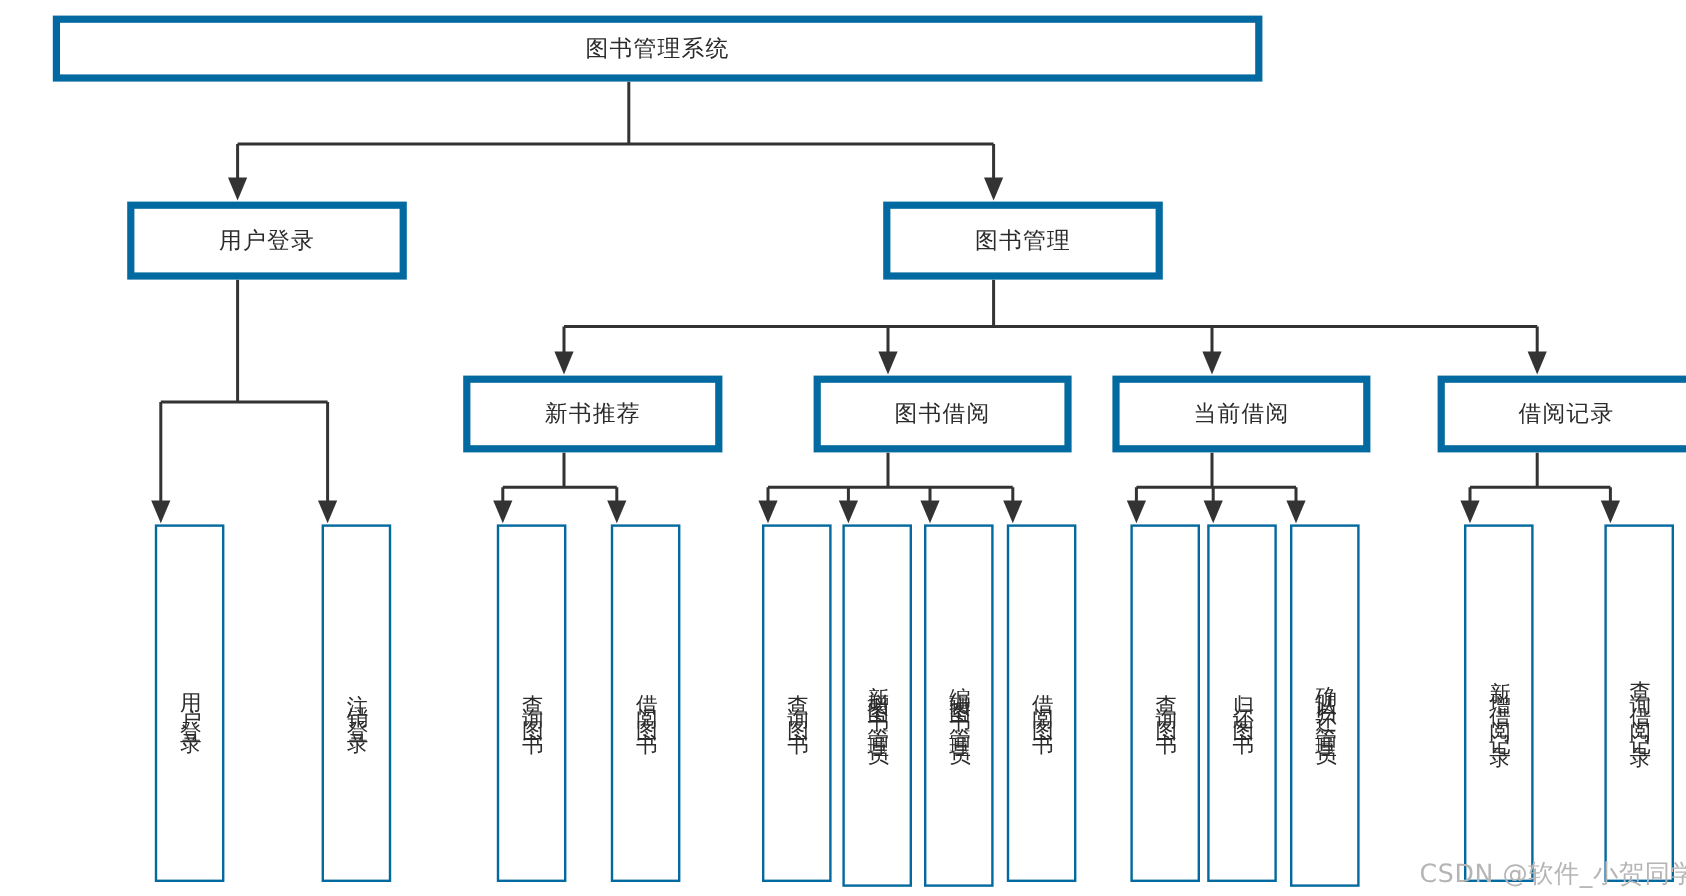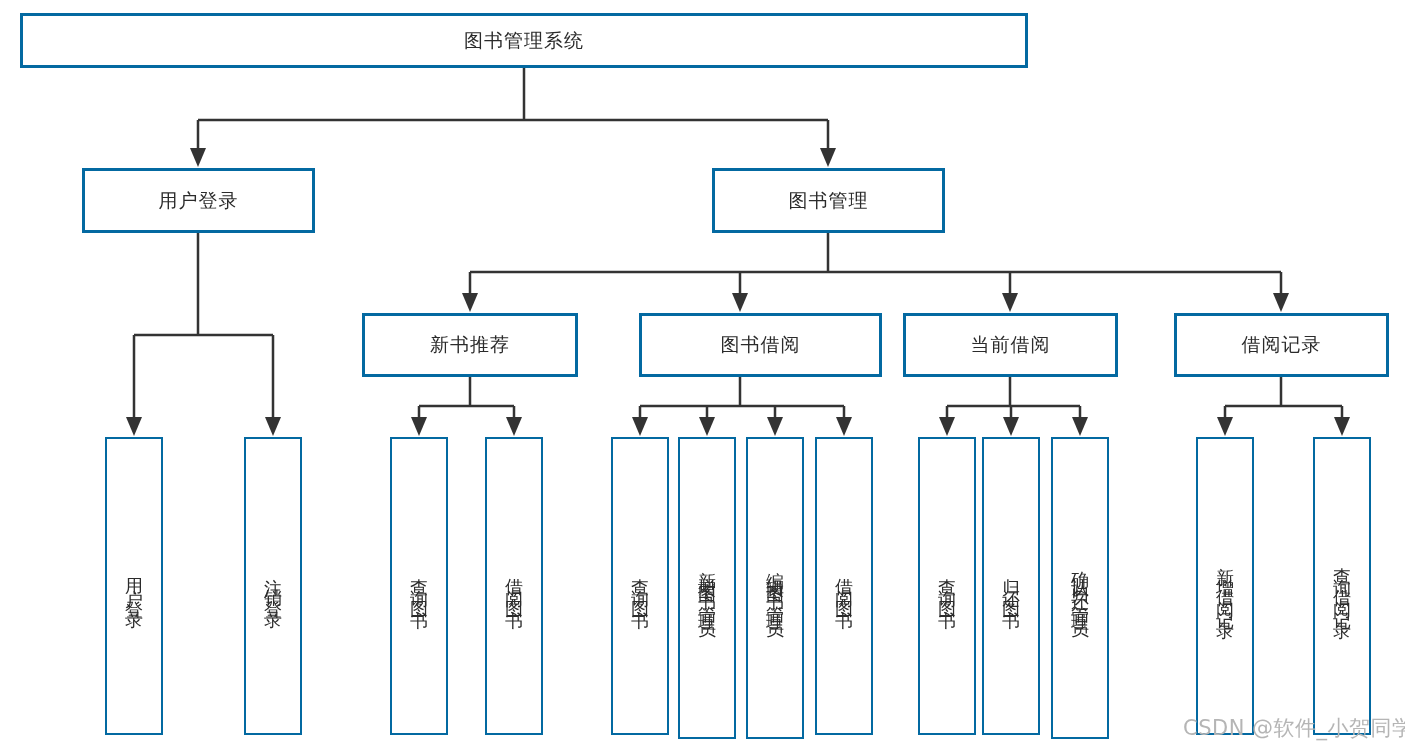--- a/index.html
+++ b/index.html
@@ -20,26 +20,27 @@
     left: 0;
     top: 0;
     width: 1405px;
     height: 747px;
     z-index: 1;
   }
   .box {
     position: absolute;
     box-sizing: border-box;
     background: #ffffff;
-    border: 3px solid #0369a1;
+    border: 6px solid #0369a1;
     color: #2b2b2b;
     display: flex;
     align-items: center;
     justify-content: center;
     z-index: 2;
+    margin-left: 24px;
   }
   .hbox {
     font-size: 19px;
     letter-spacing: 1px;
     text-align: center;
   }
   .vbox {
     border-width: 2.5px;
     writing-mode: vertical-rl;
     text-orientation: mixed;
@@ -116,21 +117,21 @@
       <polygon points="1334,417 1350,417 1342,436"></polygon>
     </g>
   </svg>
 
   <div class="box hbox" style="left:20px;top:13px;width:1008px;height:55px">图书管理系统</div>
 
   <div class="box hbox" style="left:82px;top:168px;width:233px;height:65px">用户登录</div>
   <div class="box hbox" style="left:362px;top:313px;width:216px;height:64px">新书推荐</div>
 
   <div class="box hbox" style="left:712px;top:168px;width:233px;height:65px">图书管理</div>
-  <div class="box hbox" style="left:639px;top:313px;width:243px;height:64px">图书借阅</div>
+  <div class="box hbox" style="left:654px;top:313px;width:215px;height:64px">图书借阅</div>
   <div class="box hbox" style="left:903px;top:313px;width:215px;height:64px">当前借阅</div>
   <div class="box hbox" style="left:1174px;top:313px;width:215px;height:64px">借阅记录</div>
 
   <div class="box vbox" style="left:105px">用户登录</div>
   <div class="box vbox" style="left:244px">注销登录</div>
 
   <div class="box vbox" style="left:390px">查询图书</div>
   <div class="box vbox" style="left:485px">借阅图书</div>
 
   <div class="box vbox" style="left:611px">查询图书</div>

